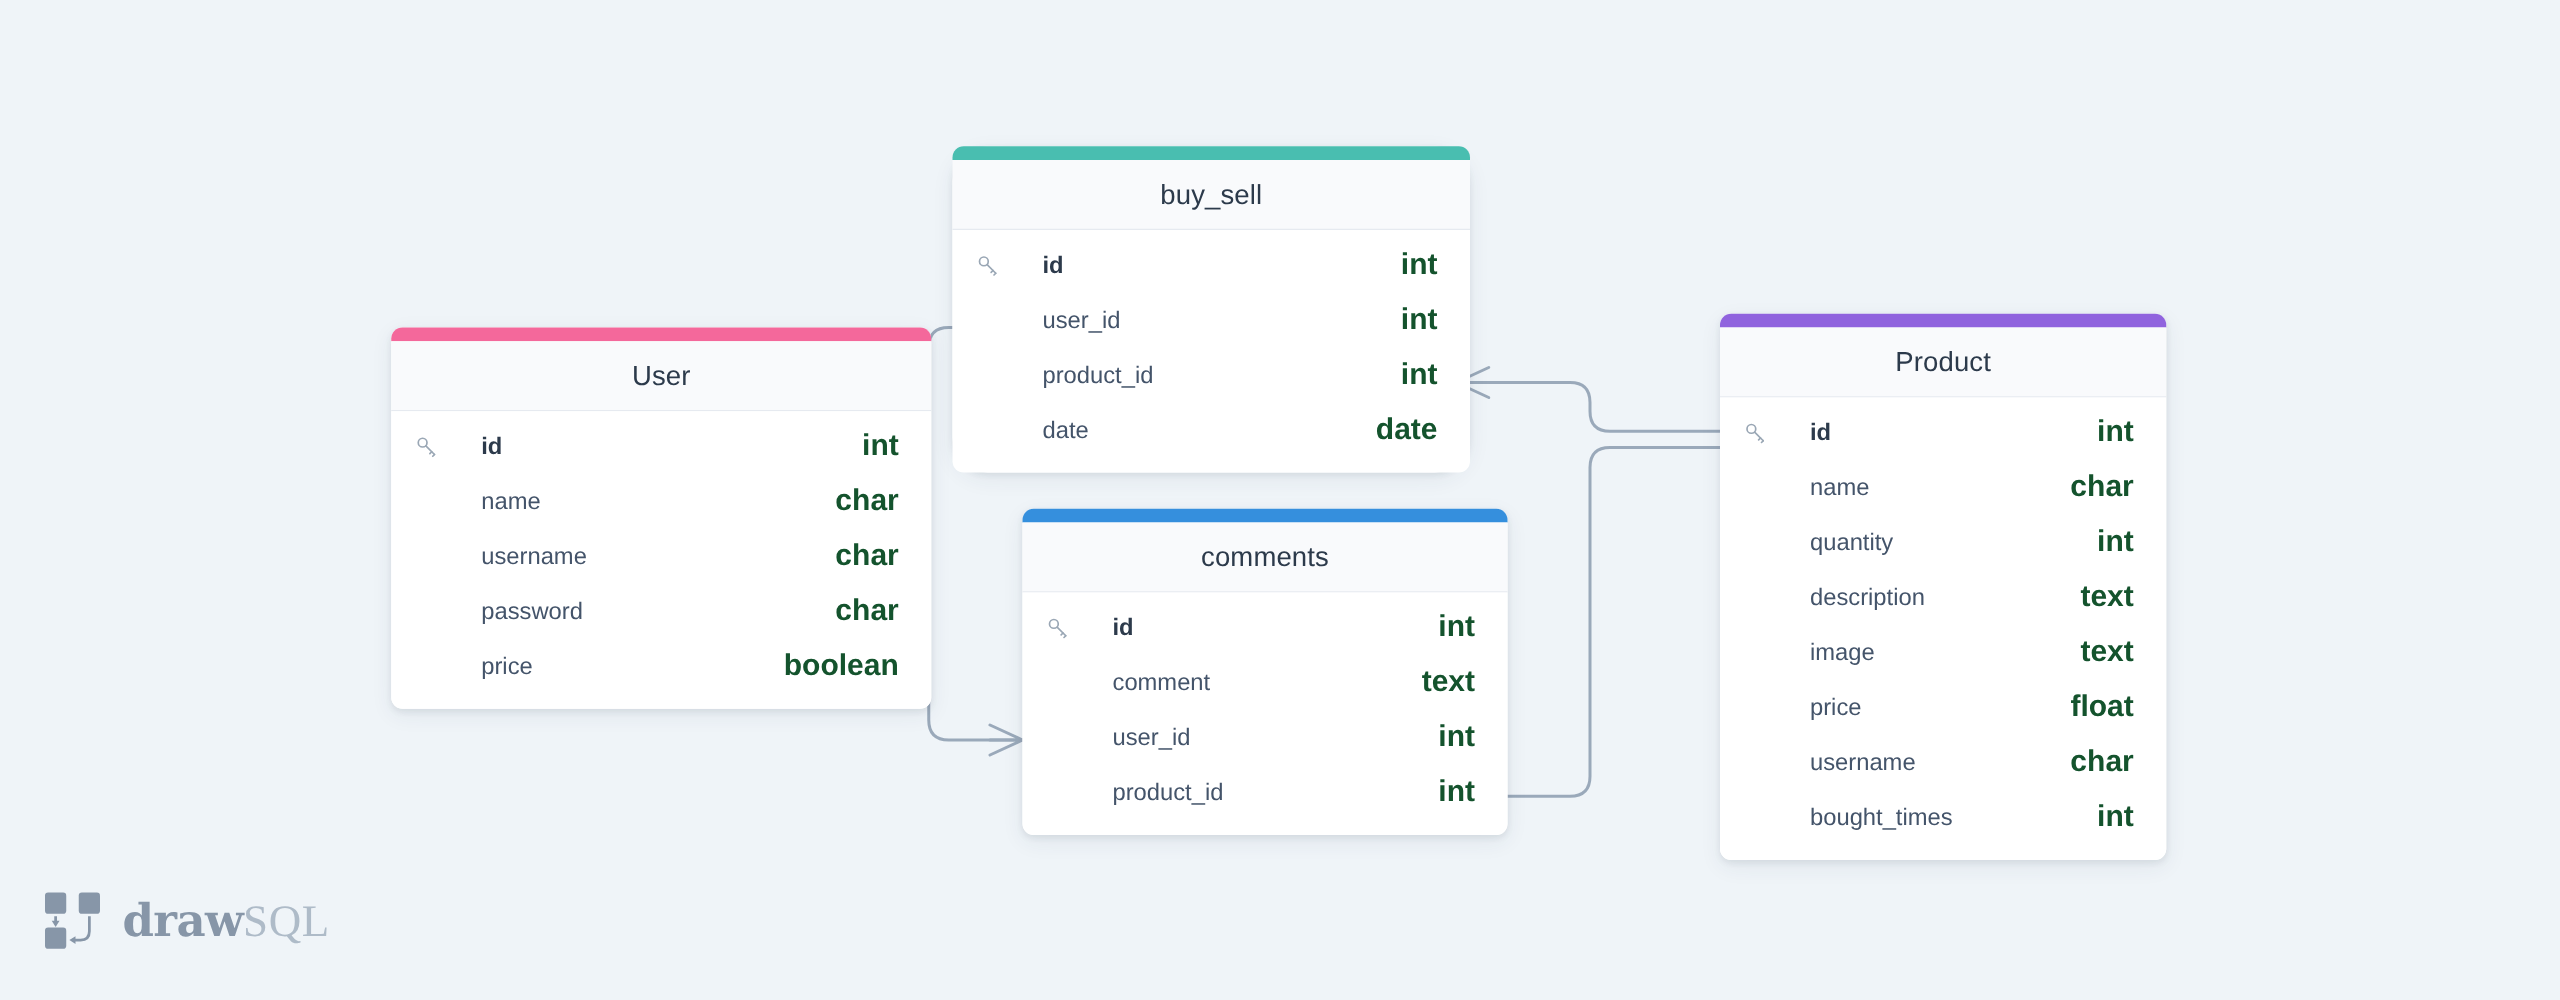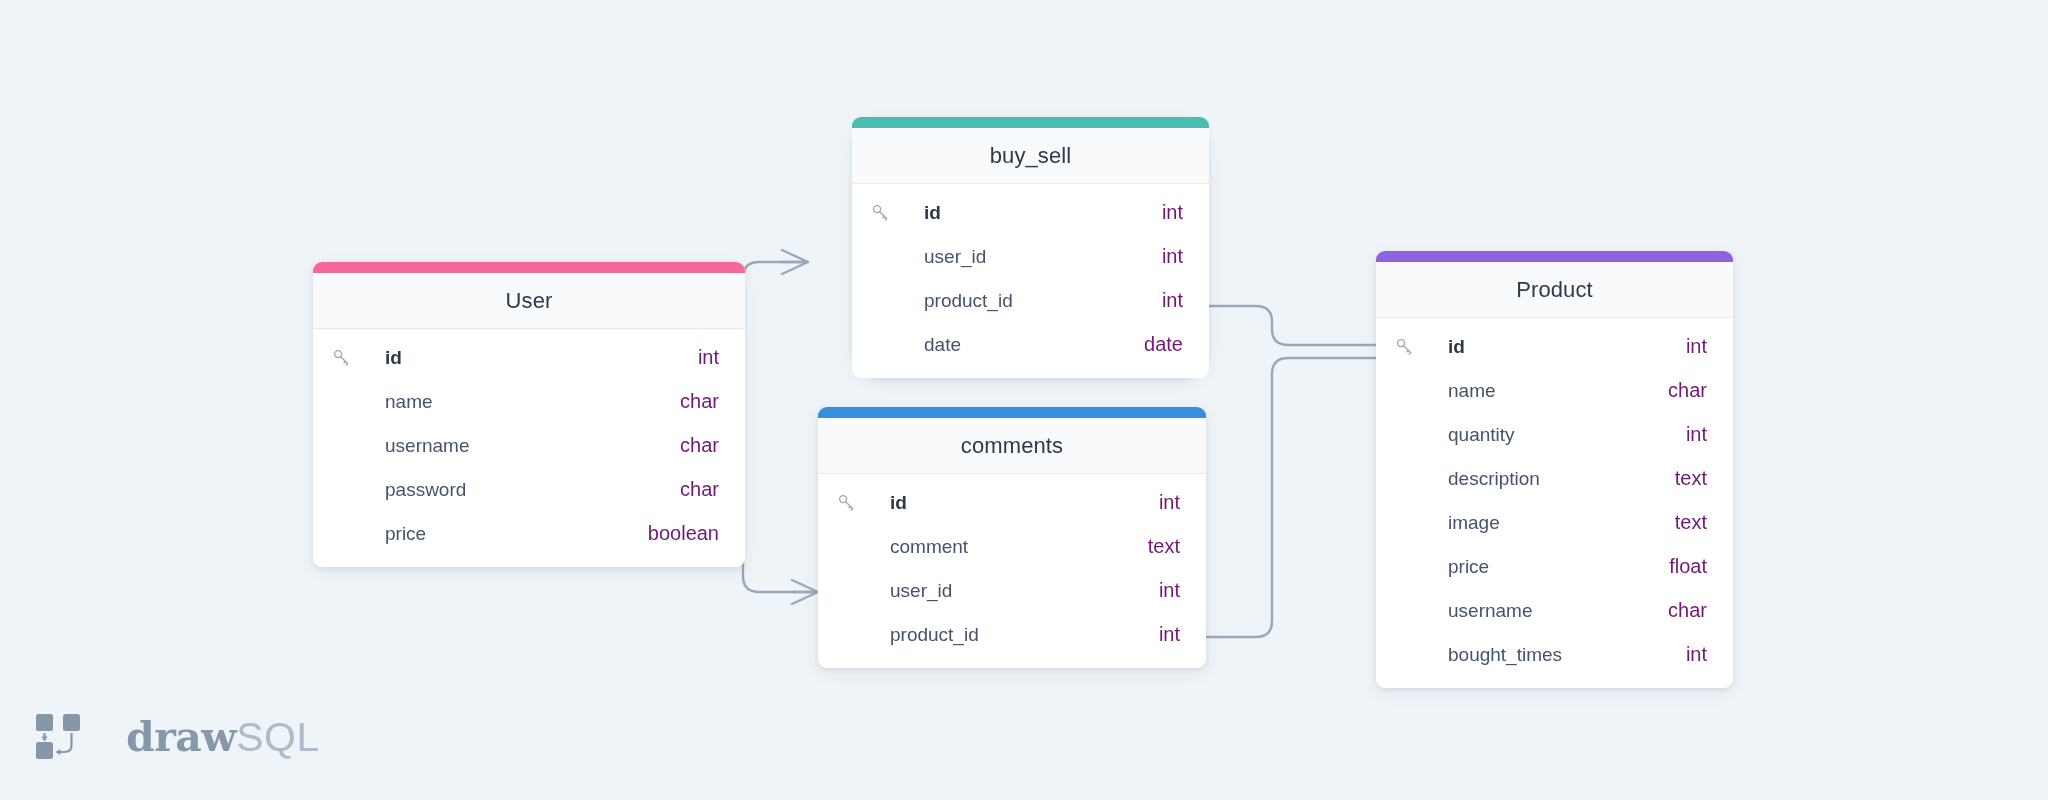--- a/index.html
+++ b/index.html
@@ -101,57 +101,57 @@
     white-space: nowrap;
   }
 
   .col-row.is-pk .col-name {
     font-weight: bold;
     color: #2C3A4B;
   }
 
   .col-type {
     flex: 0 0 auto;
-    font-size: 20px;
-    color: #701a75;
+    font-size: 24px;
+    color: #14532d;
     line-height: 1;
     white-space: nowrap;
     padding-left: 16px;
+    font-weight: bold;
   }
 
   
   #logo {
     position: absolute;
     left: 34px;
     top: 712px;
     z-index: 3;
     display: flex;
     align-items: center;
     gap: 16px;
   }
 
   .logo-mark { display: block; }
 
   .logo-text {
-    font-size: 41px;
+    font-size: 36px;
     line-height: 1;
     letter-spacing: -0.5px;
     display: flex;
     align-items: flex-start;
-    margin-left: 28px;
   }
 
   .logo-draw {
     font-family: "DejaVu Serif", serif;
     font-weight: bold;
     color: #8796A8;
   }
 
   .logo-sql {
-    font-family: Liberation Sans, sans-serif;
+    font-family: Liberation Serif, serif;
     font-weight: 400;
     color: #AEBBC8;
     letter-spacing: 0.5px;
   }
 </style>
 </head>
 <body>
 
 <div id="canvas">
 
@@ -215,21 +215,21 @@
             <span class="col-name">password</span>
             <span class="col-type">char</span>
           </div>
           <div class="col-row">
             <span class="col-keyslot"></span>
             <span class="col-name">price</span>
             <span class="col-type">boolean</span>
           </div>
         </div>
       </div>
-      <div class="table-card" style="left: 852px; top: 117px; width: 357px; border-radius: 28px;">
+      <div class="table-card" style="left: 762px; top: 117px; width: 414px; border-radius: 28px;">
         <div class="accent-bar" style="background: rgb(73, 190, 176);"></div>
         <div class="table-title-wrap">
           <div class="table-title">buy_sell</div>
         </div>
         <div class="columns">
           <div class="col-row is-pk">
             <span class="col-keyslot">
               <svg class="key-icon" width="17" height="17" viewBox="0 0 17 17" xmlns="http://www.w3.org/2000/svg" fill="none" stroke="#9AA7B5" stroke-width="1.35" stroke-linecap="round" stroke-linejoin="round">
                 <circle cx="5.1" cy="5.1" r="3.5"></circle>
                 <path d="M7.7 7.7 L14.6 14.6"></path>

